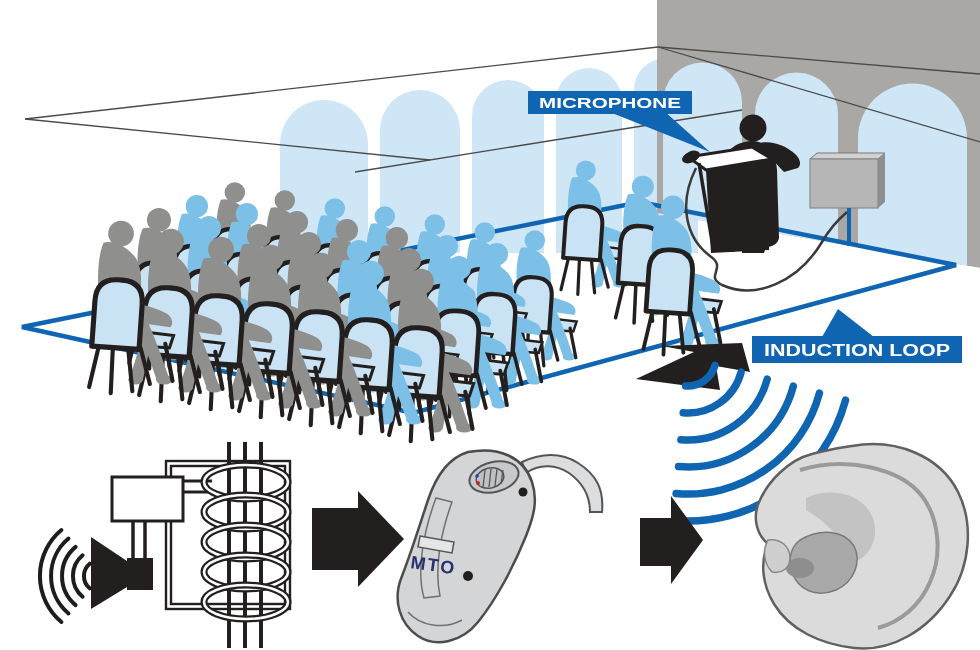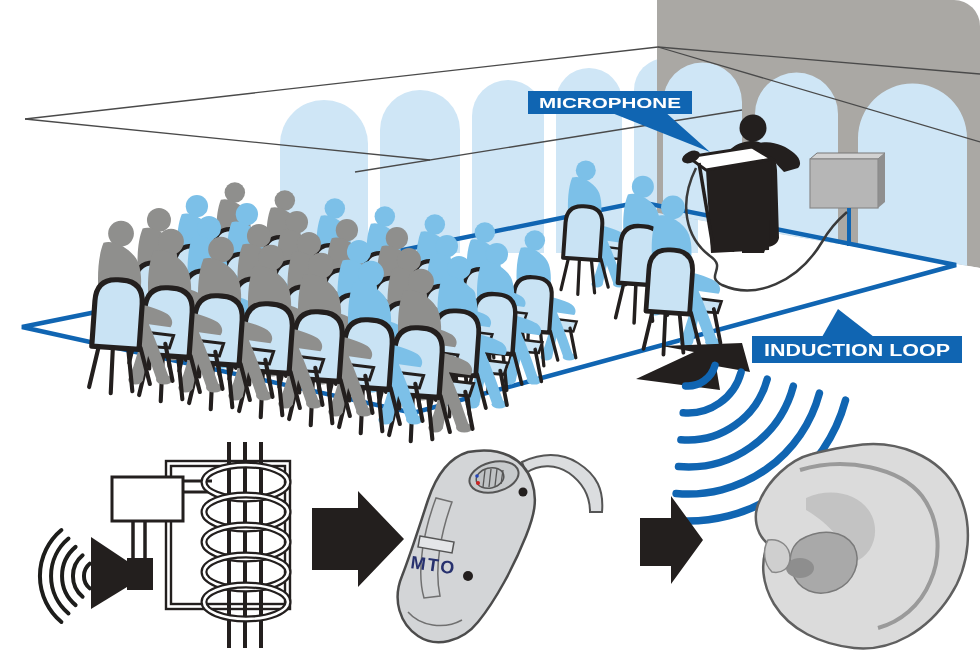--- a/index.html
+++ b/index.html
@@ -1,17 +1,17 @@
 <!DOCTYPE html>
 <html style="--accent: #1065b2; --label-bg: #1065b2; --label-text: #ffffff; --chair-blue: #c9e3f4; --window-blue: #cfe6f6; --wall-gray: #aaa8a4; --ink: #231f1e;"><head>
 <meta charset="utf-8">
 <style>
   html,body { margin:0; padding:0; background:#fff; }
   .stage { position:relative; width:980px; height:650px; background:#fff; overflow:hidden;
-           font-family:"Liberation Sans", sans-serif;border-radius:26px; }
+           font-family:"Liberation Sans", sans-serif; }
   svg text { font-family:"Liberation Sans", sans-serif; }
   .label-text { font-weight:bold; fill:var(--label-text); }
   .ink { fill:var(--ink); }
   .blue-line { stroke:var(--accent); fill:none; }
   .label-box { fill:var(--label-bg); }
   .thin-line { stroke:#4a4a4a; stroke-width:1.3; fill:none; }
   .wall-gray { fill:var(--wall-gray); }
   .window-blue { fill:var(--window-blue); }
 </style>
 </head>

